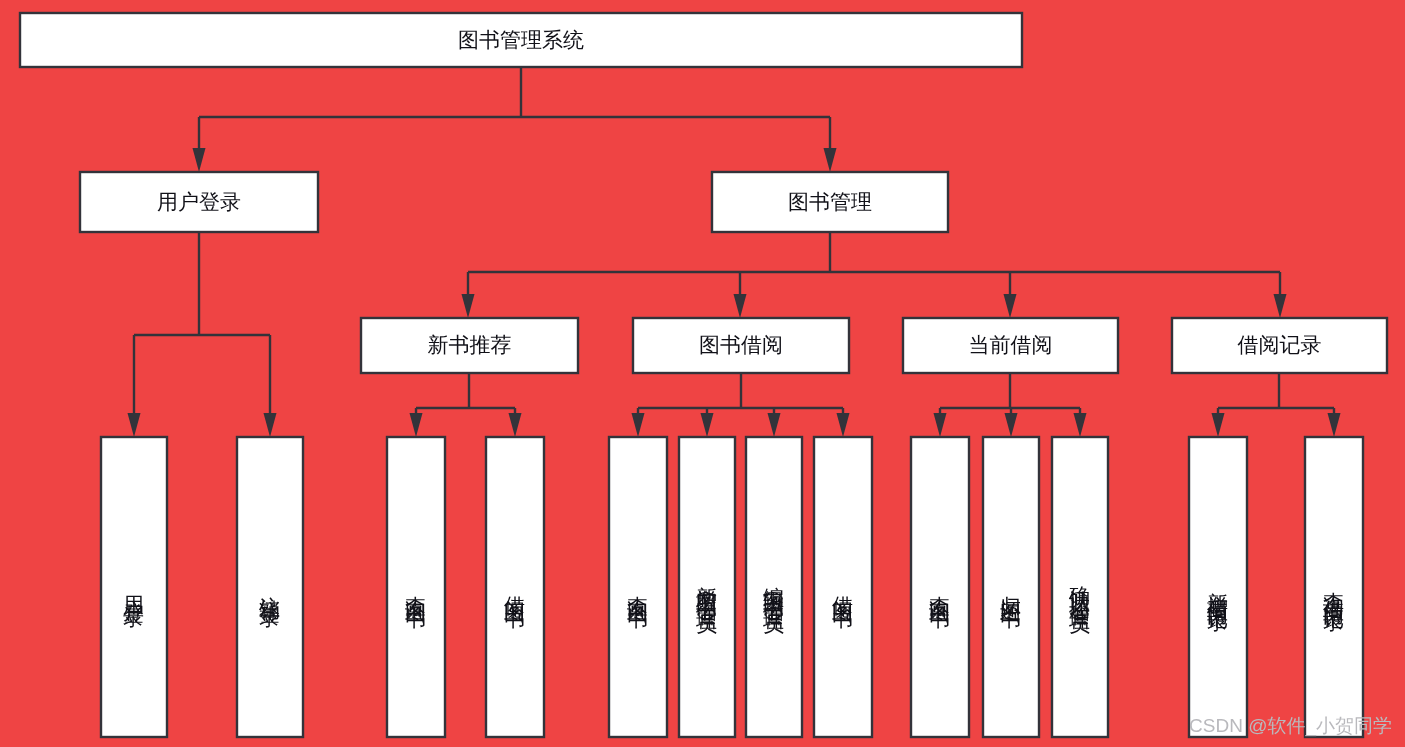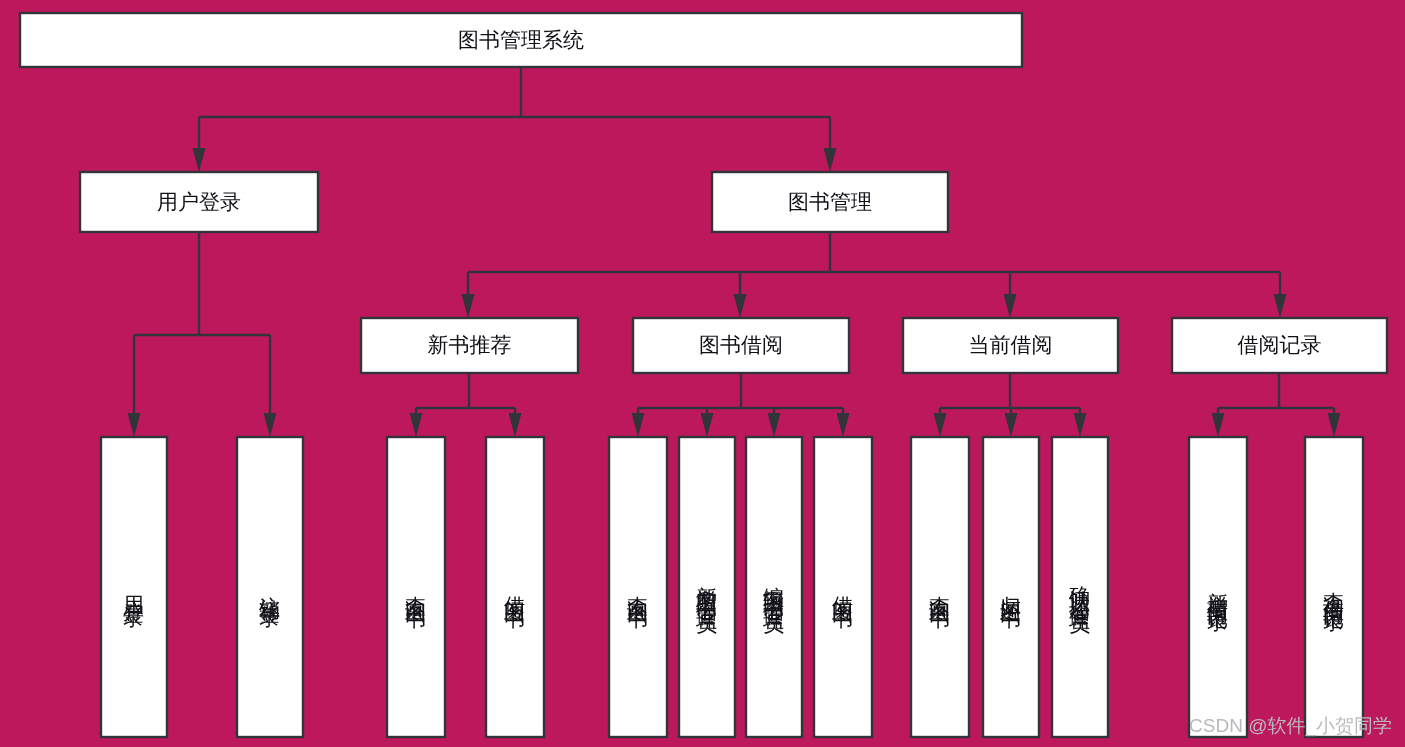--- a/index.html
+++ b/index.html
@@ -11,21 +11,21 @@
   body {
     width: 1405px;
     height: 747px;
     overflow: hidden;
     font-family: "Liberation Sans", "DejaVu Sans", sans-serif;
   }
   #diagram-root {
     position: relative;
     width: 1405px;
     height: 747px;
-    background: #be185d;
+    background: #ef4444;
   }
   svg.diagram-canvas {
     position: absolute;
     left: 0;
     top: 0;
     width: 1405px;
     height: 747px;
     display: block;
   }
   .node-box {

